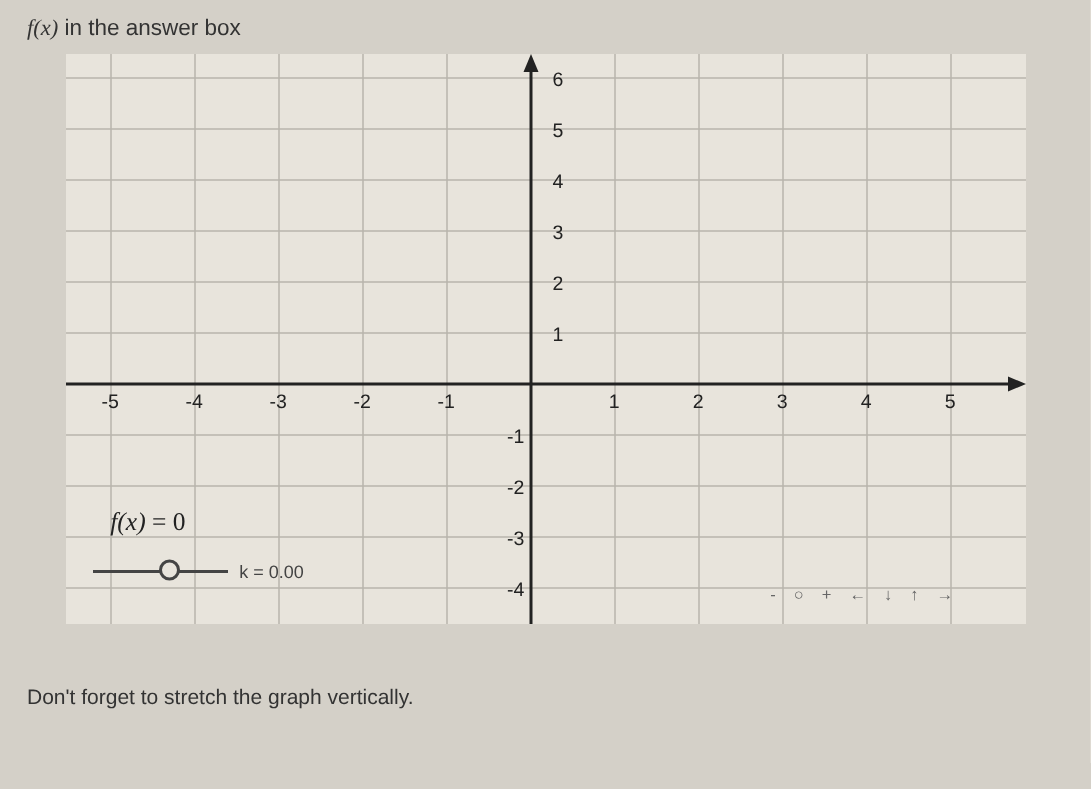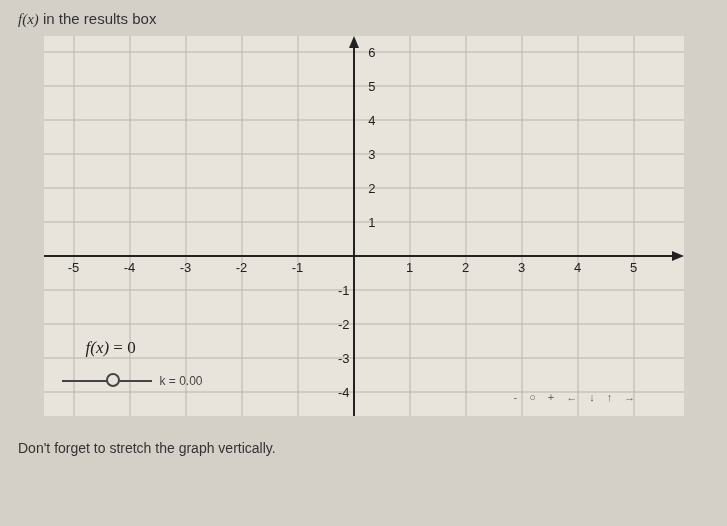--- a/index.html
+++ b/index.html
@@ -46,21 +46,20 @@
       color: #222;
       text-align: center;
       width: 24px;
     }
     .fx-eq {
       position: absolute;
       font-family: Georgia, serif;
       font-size: 17px;
       color: #222;
       font-style: italic;
-      padding-left: 12px;
     }
     .fx-eq .eq { font-style: normal; }
     .slider-wrap {
       position: absolute;
       display: flex;
       align-items: center;
       gap: 8px;
     }
     .slider-track {
       width: 90px;
@@ -90,29 +89,29 @@
       font-family: Arial, sans-serif;
       font-size: 11px;
       color: #666;
       align-items: center;
     }
     .zoom-btn { cursor: pointer; }
     .footer-text {
       font-family: Arial, sans-serif;
       font-size: 14px;
       color: #333;
-      margin-top: 20px;
+      margin-top: 36px;
       line-height: 1.8;
     }
   </style>
 </head>
 <body>
 
 <div class="header-text">
-  <span class="fx">f(x)</span><span> in the results box</span>
+  <span class="fx">f(x)</span><span> in the answer box</span>
 </div>
 
 <div class="graph-area">
   <svg class="graph-svg" viewBox="0 0 640 380">
 
     <g stroke="#b8b4ac" stroke-width="1">
       <line x1="30" y1="0" x2="30" y2="380"></line>
       <line x1="86" y1="0" x2="86" y2="380"></line>
       <line x1="142" y1="0" x2="142" y2="380"></line>
       <line x1="198" y1="0" x2="198" y2="380"></line>

